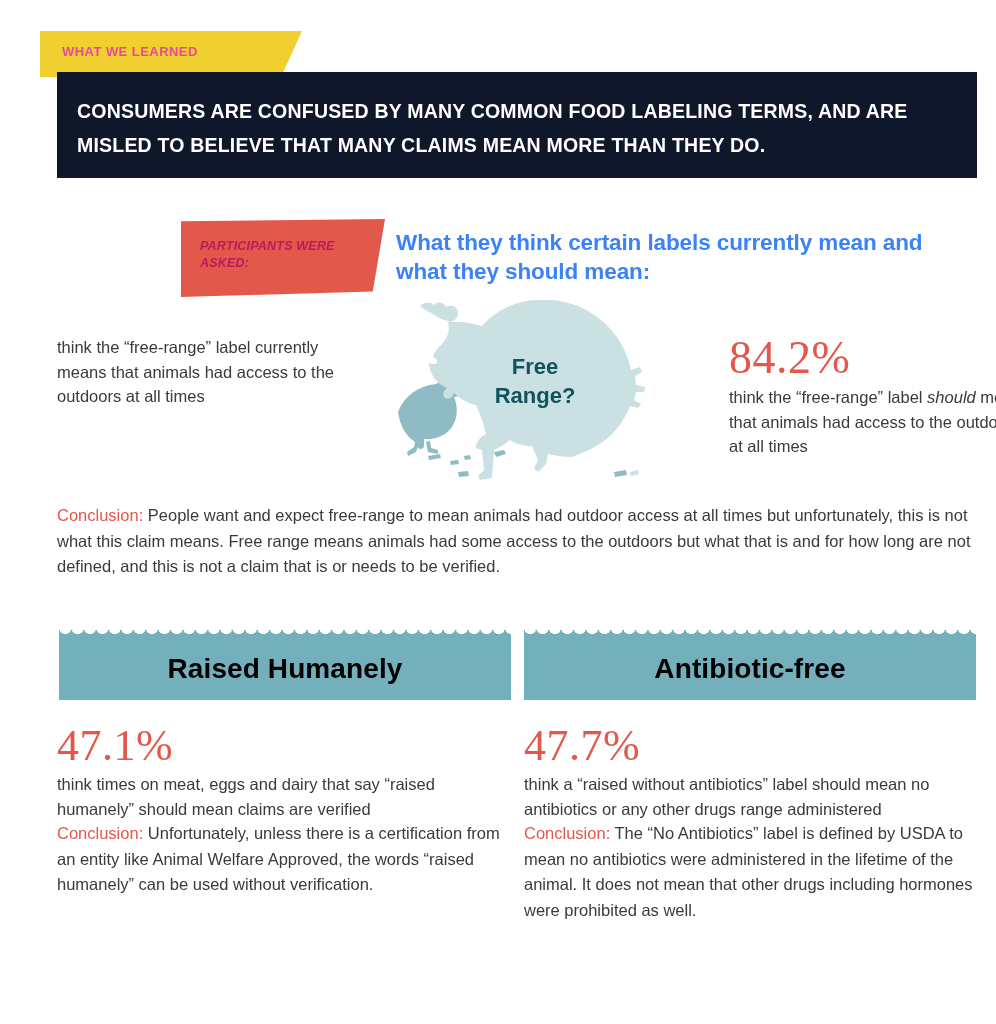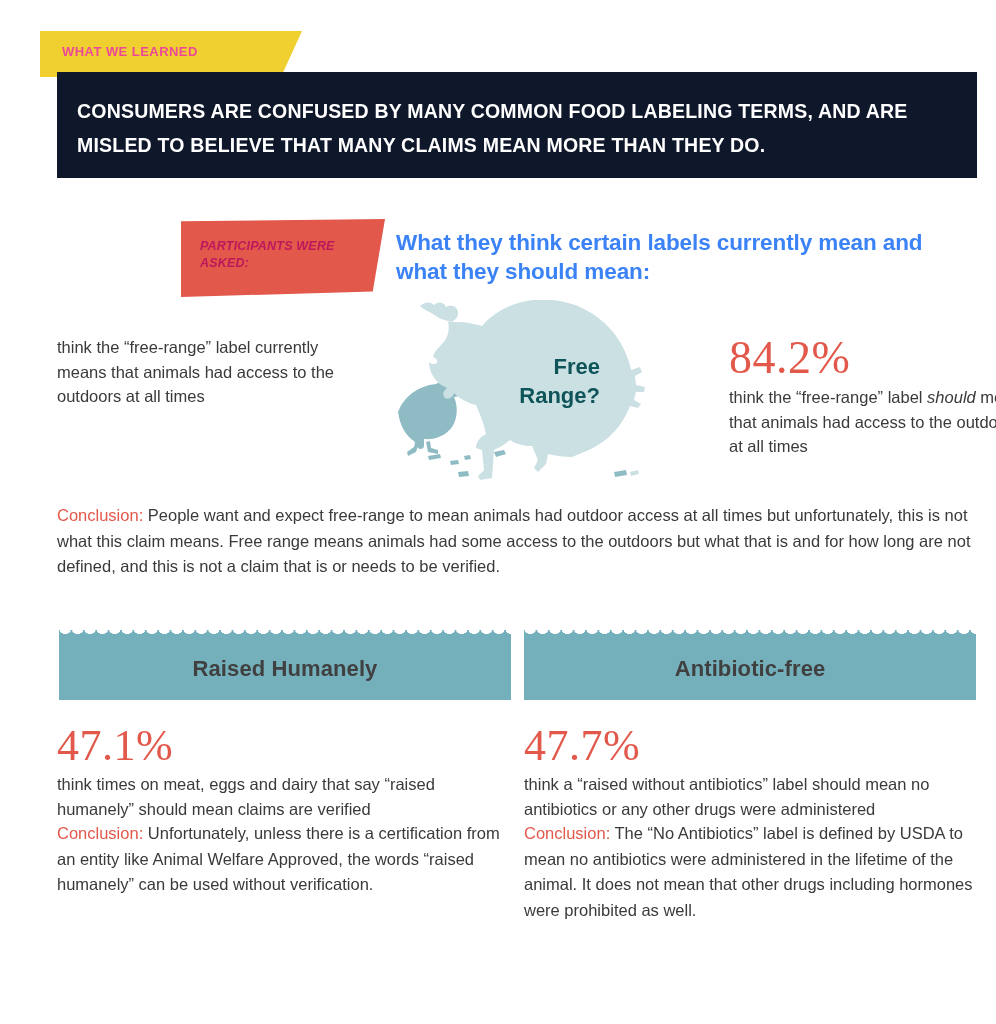--- a/index.html
+++ b/index.html
@@ -106,21 +106,21 @@
     left: 398px;
     top: 300px;
     width: 262px;
     height: 186px;
   }
   .chicken-label {
     position: absolute;
     left: 470px;
     top: 352px;
     width: 130px;
-    text-align: right;
+    text-align: center;
     font-size: 22px;
     font-weight: bold;
     line-height: 29px;
     color: #0E5459;
   }
 
   
   .stat-block { position: absolute; }
   .stat-left  { left: 57px;  top: 333px; width: 290px; }
   .stat-right { left: 681px; top: 333px; width: 296px; margin-left: 48px; }
@@ -181,23 +181,23 @@
     position: absolute;
     left: 0; right: 0;
     top: 10px;
     bottom: 0;
     background: #74B0BC;
     display: flex;
     align-items: center;
     justify-content: center;
   }
   .banner-label {
-    font-size: 22px;
-    font-weight: bold;
-    color: #404040;
+    font-size: 28px;
+    font-weight: bold;
+    color: #000000;
     letter-spacing: 0.1px;
   }
 
   
   .col { position: absolute; width: 452px; }
   .col-left  { left: 57px;  top: 722px; }
   .col-right { left: 524px; top: 722px; }
 
   .col .stat-number { font-size: 44px; line-height: 48px; }
   .col .stat-desc   { margin-top: 2px; }
@@ -299,17 +299,17 @@
 <div class="col col-left">
   <div class="stat-number">47.1%</div>
   <div class="stat-desc">think times on meat, eggs and dairy that say “raised humanely” should mean claims are verified</div>
   <div class="conclusion">
     <span class="c-label">Conclusion:</span><span> Unfortunately, unless there is a certification from an entity like Animal Welfare Approved, the words “raised humanely” can be used without verification.</span>
   </div>
 </div>
 
 <div class="col col-right">
   <div class="stat-number">47.7%</div>
-  <div class="stat-desc">think a “raised without antibiotics” label should mean no antibiotics or any other drugs were administered</div>
+  <div class="stat-desc">think a “raised without antibiotics” label should mean no antibiotics or any other drugs range administered</div>
   <div class="conclusion">
     <span class="c-label">Conclusion:</span><span> The “No Antibiotics” label is defined by USDA to mean no antibiotics were administered in the lifetime of the animal. It does not mean that other drugs including hormones were prohibited as well.</span>
   </div>
 </div>
 
 </body></html>

